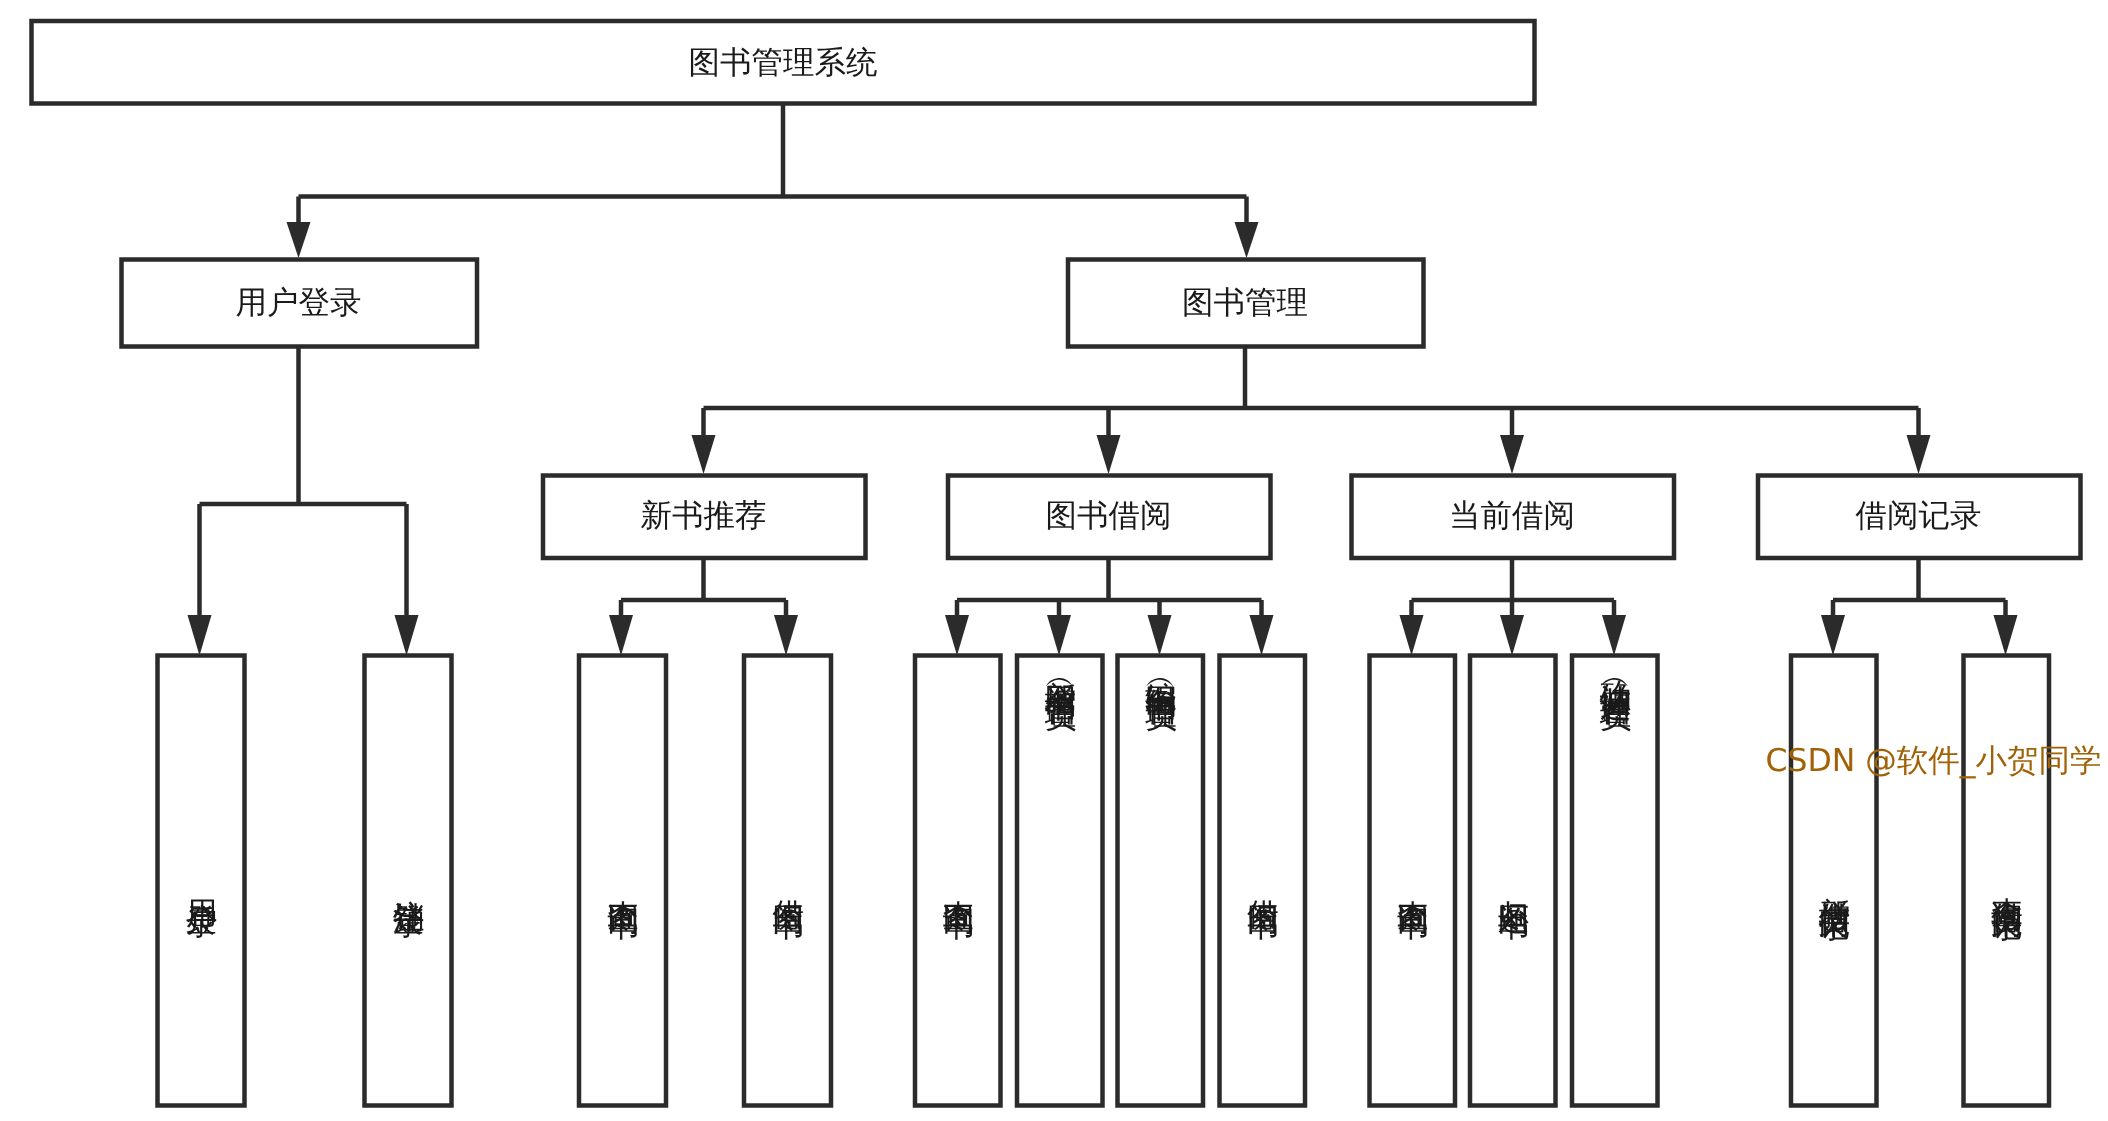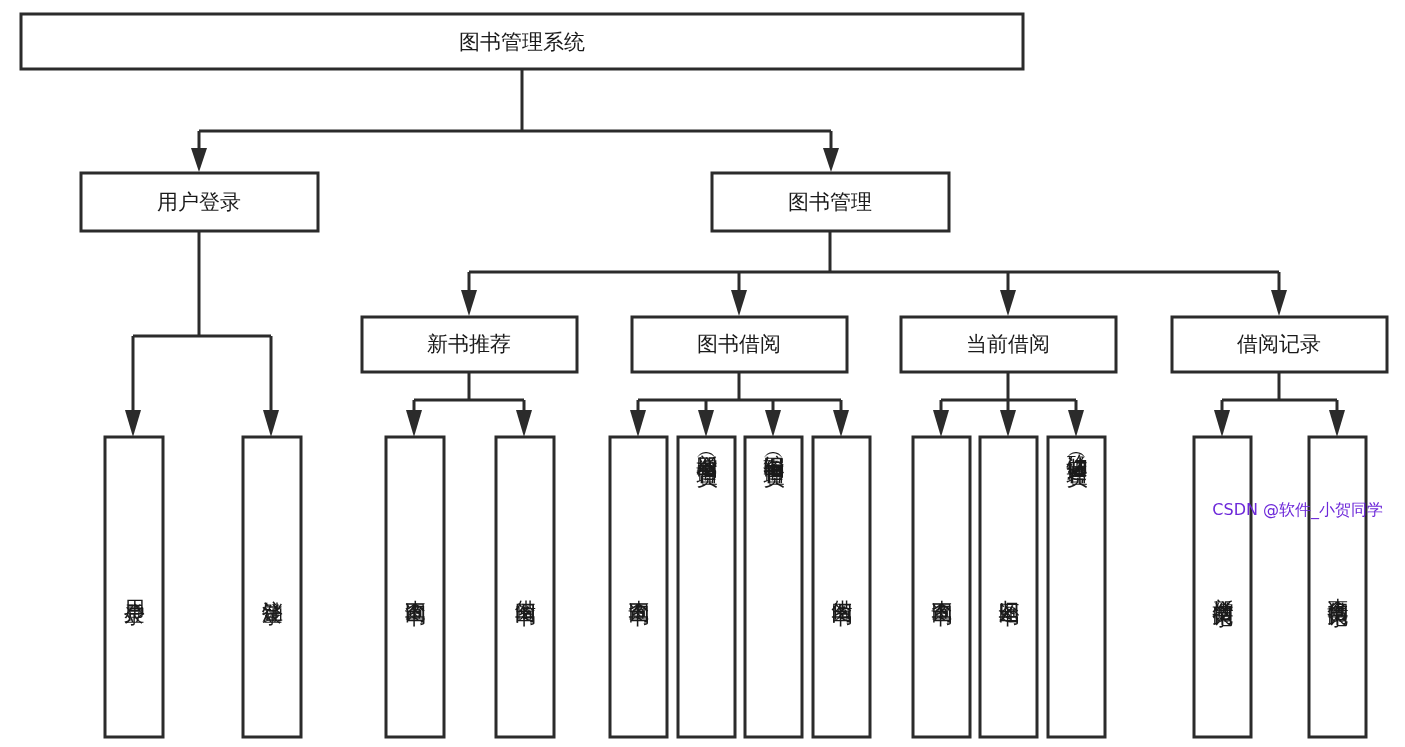--- a/index.html
+++ b/index.html
@@ -65,25 +65,25 @@
     color: #1a1a1a;
     writing-mode: vertical-rl;
     text-orientation: upright;
     letter-spacing: 2px;
     line-height: 1;
     white-space: nowrap;
     text-align: center;
   }
   .watermark {
     position: absolute;
-    right: 22px;
+    right: 4px;
     bottom: 6px;
     font-family: "DejaVu Sans", "Liberation Sans", sans-serif;
-    font-size: 16px;
-    color: #6d28d9;
+    font-size: 21px;
+    color: #a16207;
     white-space: nowrap;
     pointer-events: none;
   }
 </style>
 </head>
 <body>
 
 <div id="diagram-root">
 
   <svg id="flowchart" viewBox="0 0 1405 747" xmlns="http://www.w3.org/2000/svg">

